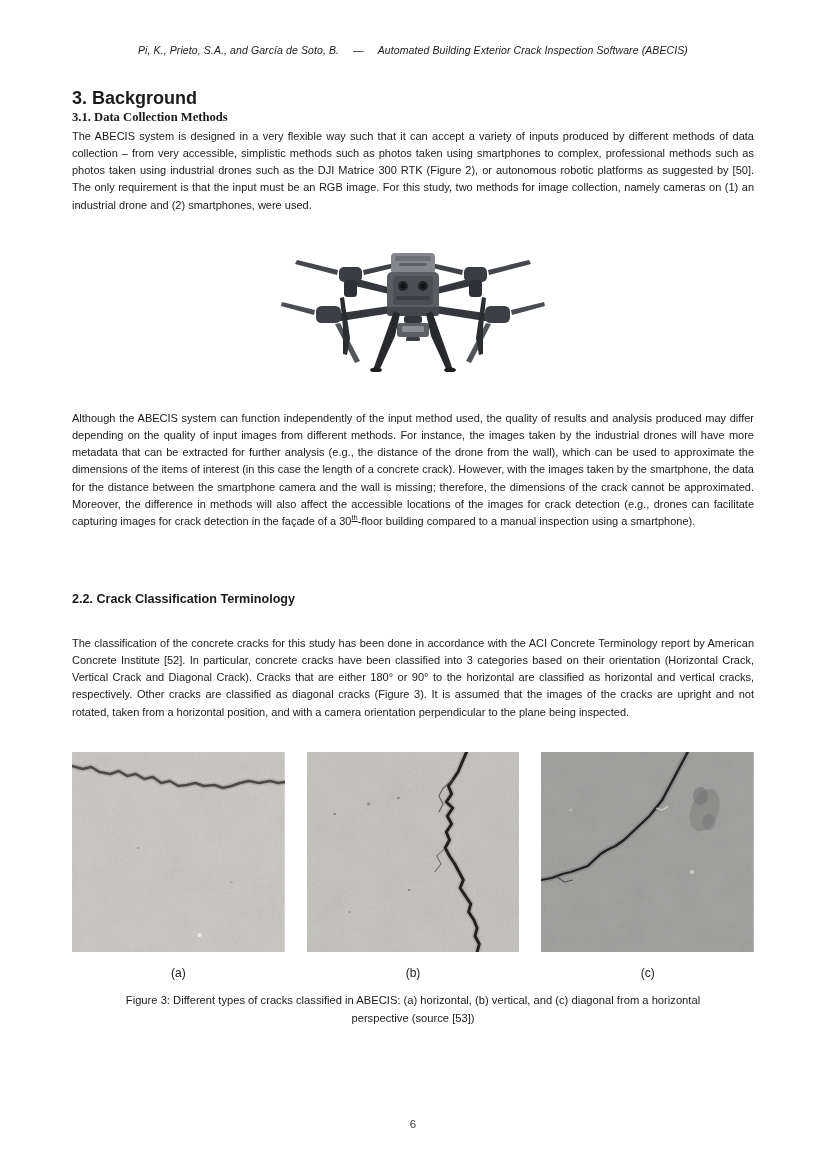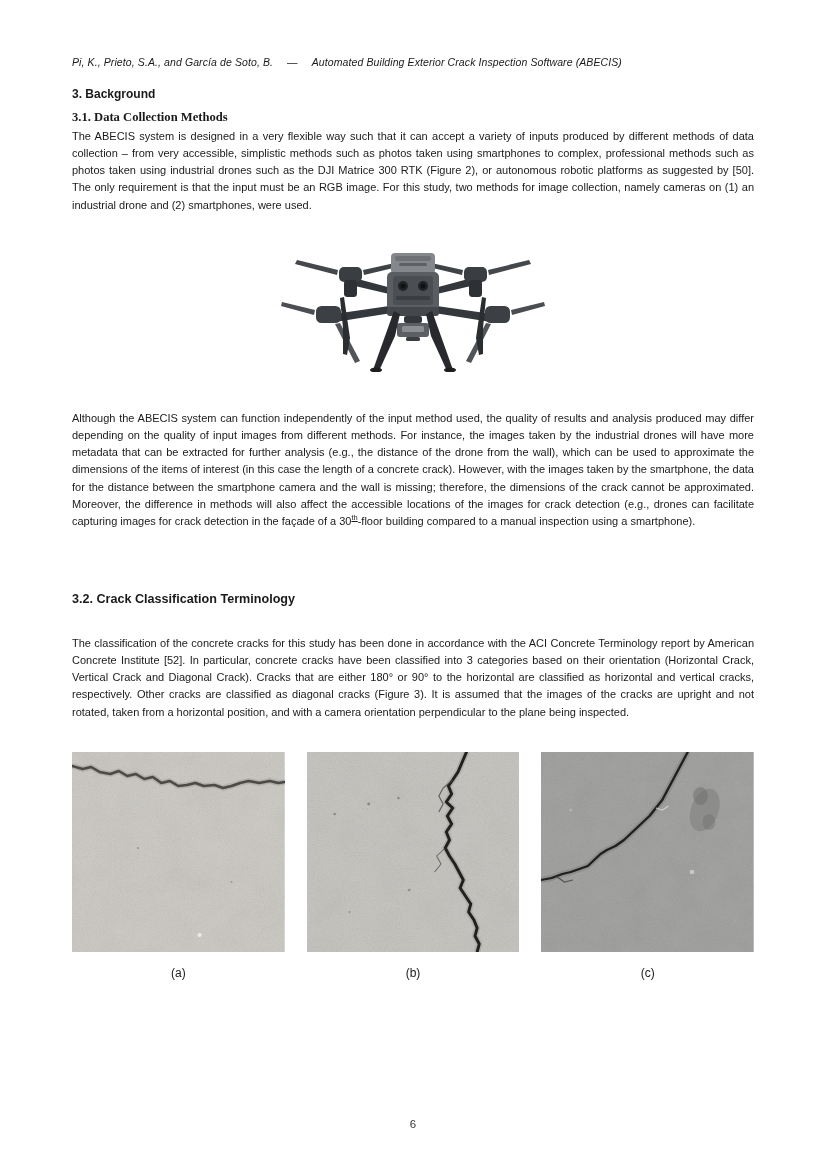--- a/index.html
+++ b/index.html
@@ -23,38 +23,39 @@
     position: absolute;
     left: 72px;
     right: 72px;
     top: 0;
     bottom: 0;
   }
 
   
   .running-header {
     position: absolute;
-    top: 56px;
+    top: 44px;
     left: 0;
     right: 0;
+    text-align: center;
     font-style: italic;
     font-size: 10.5px;
     letter-spacing: 0.1px;
     color: #1a1a1a;
     white-space: nowrap;
   }
   .running-header .hdr-sep {
     display: inline-block;
     padding: 0 14px;
     font-style: normal;
   }
 
   
   h2.sec-title {
-    font-size: 12px;
+    font-size: 18px;
     font-weight: bold;
     margin: 0;
     line-height: 1.35;
   }
   h3.subsec-title {
     font-size: 12.6px;
     font-weight: bold;
     margin: 0;
     line-height: 1.4;
   }
@@ -219,21 +220,21 @@
           </g>
         </svg>
       </div>
     </div>
 
     <div class="blk" id="blk-para2">
       <p class="body"><span>Although the ABECIS system can function independently of the input method used, the quality of results and analysis produced may differ depending on the quality of input images from different methods. For instance, the images taken by the industrial drones will have more metadata that can be extracted for further analysis (e.g., the distance of the drone from the wall), which can be used to approximate the dimensions of the items of interest (in this case the length of a concrete crack). However, with the images taken by the smartphone, the data for the distance between the smartphone camera and the wall is missing; therefore, the dimensions of the crack cannot be approximated. Moreover, the difference in methods will also affect the accessible locations of the images for crack detection (e.g., drones can facilitate capturing images for crack detection in the façade of a 30</span><sup>th</sup><span>-floor building compared to a manual inspection using a smartphone).</span></p>
     </div>
 
     <div class="blk" id="blk-sec32">
-      <h3 class="subsec-title">3.2. Crack Classification Terminology</h3>
+      <h3 class="subsec-title">2.2. Crack Classification Terminology</h3>
     </div>
 
     <div class="blk" id="blk-para3">
       <p class="body">The classification of the concrete cracks for this study has been done in accordance with the ACI Concrete Terminology report by American Concrete Institute [52]. In particular, concrete cracks have been classified into 3 categories based on their orientation (Horizontal Crack, Vertical Crack and Diagonal Crack). Cracks that are either 180° or 90° to the horizontal are classified as horizontal and vertical cracks, respectively. Other cracks are classified as diagonal cracks (Figure 3). It is assumed that the images of the cracks are upright and not rotated, taken from a horizontal position, and with a camera orientation perpendicular to the plane being inspected.</p>
     </div>
 
     <div class="blk" id="blk-fig3">
       <div class="crack-row">
 
         <div class="crack-cell">
@@ -328,18 +329,22 @@
             <ellipse cx="154" cy="58" rx="13" ry="22" fill="#7d7d7c" opacity="0.55" transform="rotate(18 154 58)"></ellipse>
             <ellipse cx="150" cy="44" rx="7" ry="9" fill="#6e6e6d" opacity="0.5"></ellipse>
             <ellipse cx="158" cy="70" rx="6" ry="8" fill="#727271" opacity="0.45"></ellipse>
             <circle cx="142" cy="120" r="2.2" fill="#cfcfcd" opacity="0.85"></circle>
             <circle cx="28" cy="58" r="1.6" fill="#bcbcba" opacity="0.7"></circle>
           </svg>
           <div class="crack-label">(c)</div>
         </div>
 
       </div>
+      <div class="fig-caption">
+        <div>Figure 3: Different types of cracks classified in ABECIS: (a) horizontal, (b) vertical, and (c) diagonal from a horizontal</div>
+        <div>perspective (source [53])</div>
+      </div>
     </div>
 
   </div>
 
   <div class="page-number">6</div>
 </div>
 
 </body></html>

